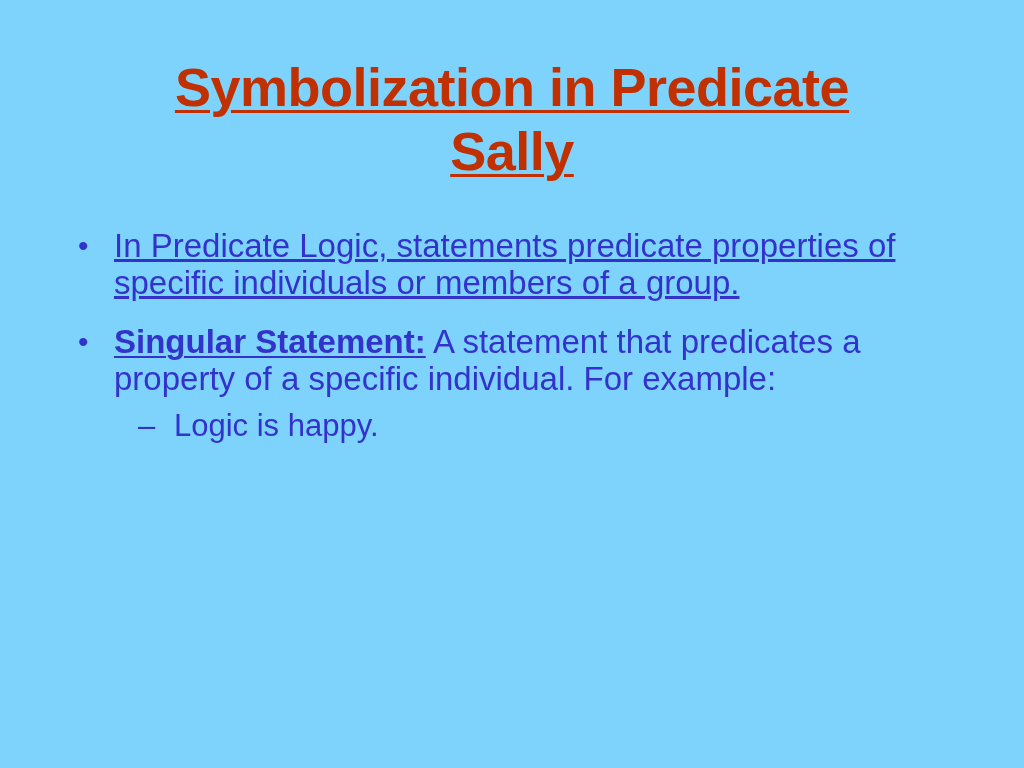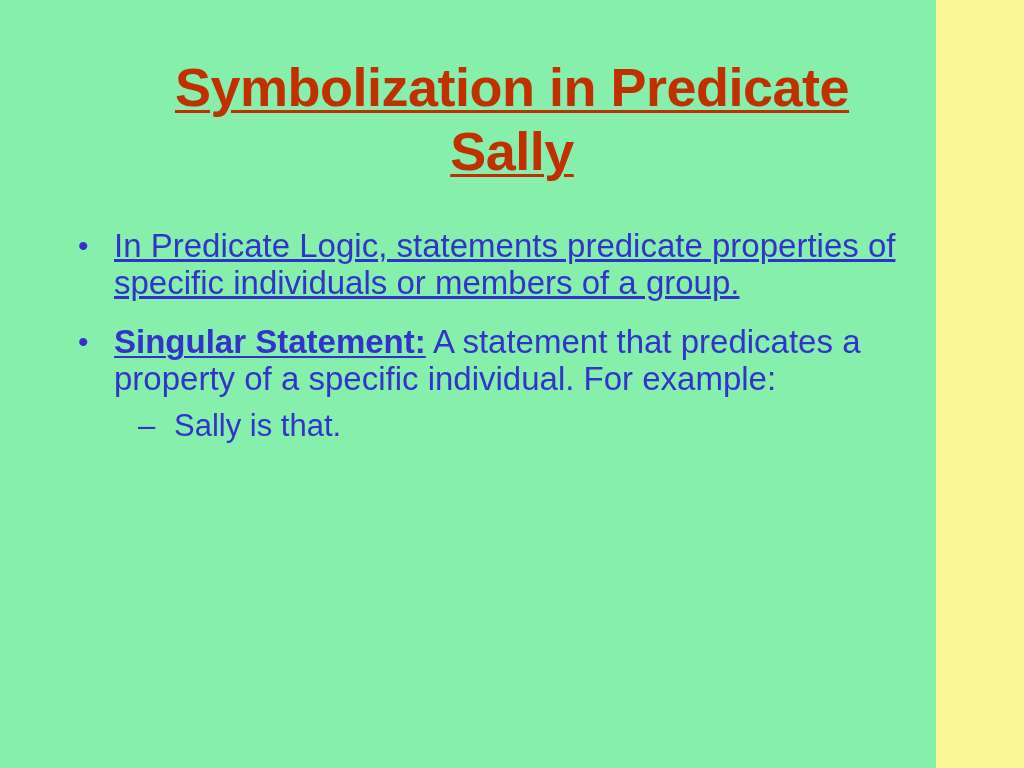--- a/index.html
+++ b/index.html
@@ -8,23 +8,23 @@
   }
   body {
     width: 1024px;
     height: 768px;
     background: #FAF896;
     font-family: "Liberation Sans", sans-serif;
     overflow: hidden;
   }
   .slide {
     position: relative;
-    width: 936px;
+    width: 1024px;
     height: 768px;
-    background: #86efac;
+    background: #7dd3fc;
     box-sizing: border-box;
   }
   .slide-title {
     position: absolute;
     left: 60px;
     top: 56px;
     width: 904px;
     text-align: center;
     color: #C03000;
     font-size: 54px;
@@ -105,17 +105,17 @@
       <span class="text">In Predicate Logic, statements predicate properties of specific individuals or members of a group.</span>
     </div>
 
     <div class="bullet-l1 b2 gap">
       <span class="marker">•</span>
       <span class="text"><span class="underline-bold">Singular Statement:</span><span>  A statement that predicates a property of a specific individual.  For example:</span></span>
     </div>
 
     <div class="bullet-l2">
       <span class="marker">–</span>
-      <span class="text">Sally is that.</span>
+      <span class="text">Logic is happy.</span>
     </div>
 
   </div>
 </div>
 
 </body></html>

